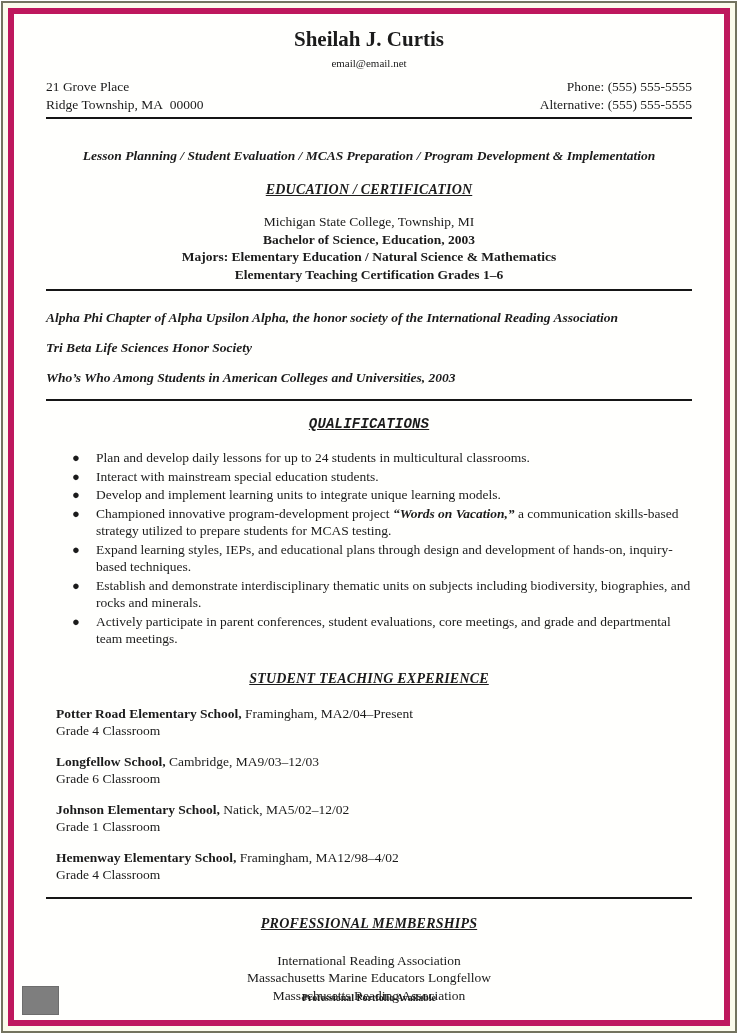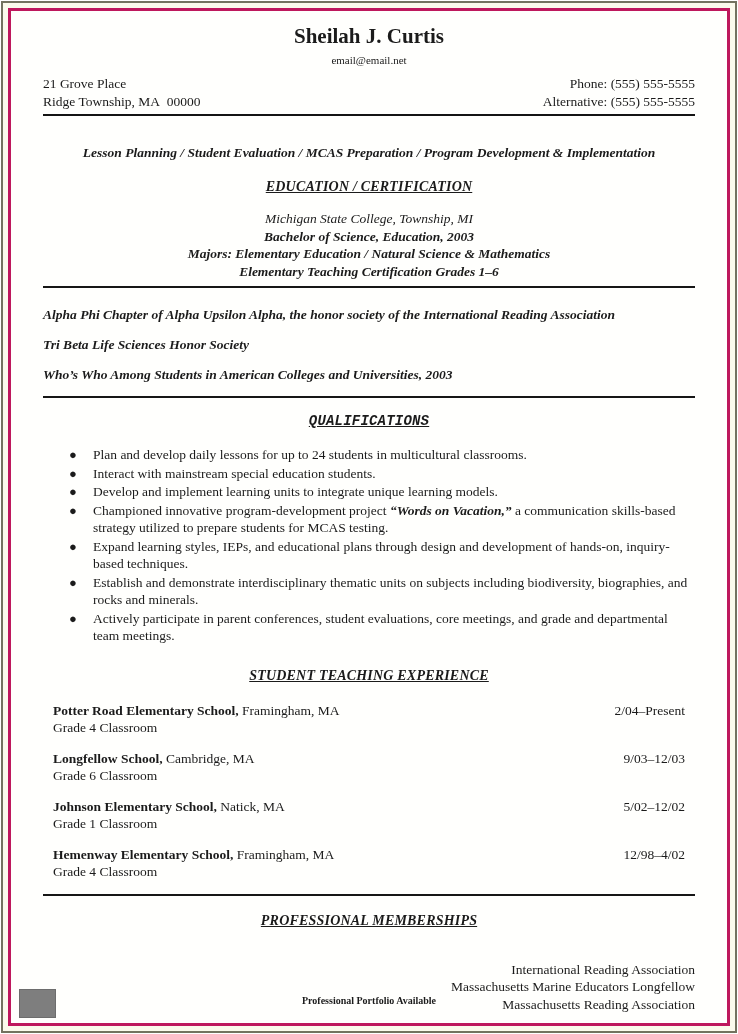--- a/index.html
+++ b/index.html
@@ -11,21 +11,21 @@
   }
   .frame {
     position:absolute; inset:1px;
     border:2px solid #73735f;
     background:#fbfbec;
     padding:5px;
   }
   .page {
     width:100%; height:100%;
     background:#fffffd;
-    border:3px solid #be185d;
+    border:6px solid #be185d;
     position:relative;
     overflow:hidden;
   }
   .content { padding:0 32px; font-size:13.5px; line-height:17px; }
 
   .name { text-align:center; font-weight:bold; font-size:21px; margin-top:12px; line-height:26px; }
   .email { text-align:center; font-size:11px; margin-top:3px; }
   .contact {
     display:flex; justify-content:space-between; align-items:flex-end;
     margin-top:6px; padding-bottom:3px; border-bottom:2px solid #141414;
@@ -40,21 +40,21 @@
 
   .section-heading {
     text-align:center; font-weight:bold; font-style:italic;
     text-decoration:underline; font-size:14px; letter-spacing:0.2px;
   }
   .sh-education     { margin-top:17px; }
   .sh-qualifications{ margin-top:15px;font-family:Liberation Mono, monospace; }
   .sh-experience    { margin-top:22px; }
   .sh-memberships   { margin-top:16px;text-decoration:underline; }
 
-  .edu-block { margin-top:15px; text-align:center; line-height:17.5px;font-style:italic; }
+  .edu-block { margin-top:15px; text-align:center; line-height:17.5px; }
   .edu-block .bold { font-weight:bold; }
 
   .rule { border:none; border-top:2px solid #161616; }
   .rule-1 { margin-top:6px; }
   .rule-2 { margin-top:13px; }
   .rule-3 { margin-top:13px; }
 
   .honor { font-weight:bold; font-style:italic; margin-top:13px; }
   .honor.first { margin-top:18px; }
 
@@ -62,25 +62,25 @@
   ul.quals li {
     position:relative; padding-left:50px; line-height:17.5px; margin-bottom:1px;
   }
   ul.quals li .dot {
     position:absolute; left:26px; top:0; font-size:13px;
   }
   .q-em { font-weight:bold; font-style:italic; }
 
   .exp-list { margin-top:18px; padding:0 10px; }
   .exp-item { margin-bottom:13px; }
-  .exp-row { display:flex; justify-content:space-between; line-height:17.5px; }
+  .exp-row { display:flex; line-height:17.5px; }
   .exp-school { font-weight:bold; }
   .exp-detail { line-height:17.5px; }
 
-  .memberships { margin-top:32px; text-align:right; line-height:17.5px; }
+  .memberships { margin-top:20px; text-align:center; line-height:17.5px; }
 
   .footer-note {
     position:absolute; left:0; right:0; bottom:17px;
     text-align:center; font-weight:bold; font-size:10px;
   }
   .gray-square {
     position:absolute; left:8px; bottom:5px;
     width:37px; height:29px; background:#7e7e7e;
     border:1px solid #6d6d6d;
   }

